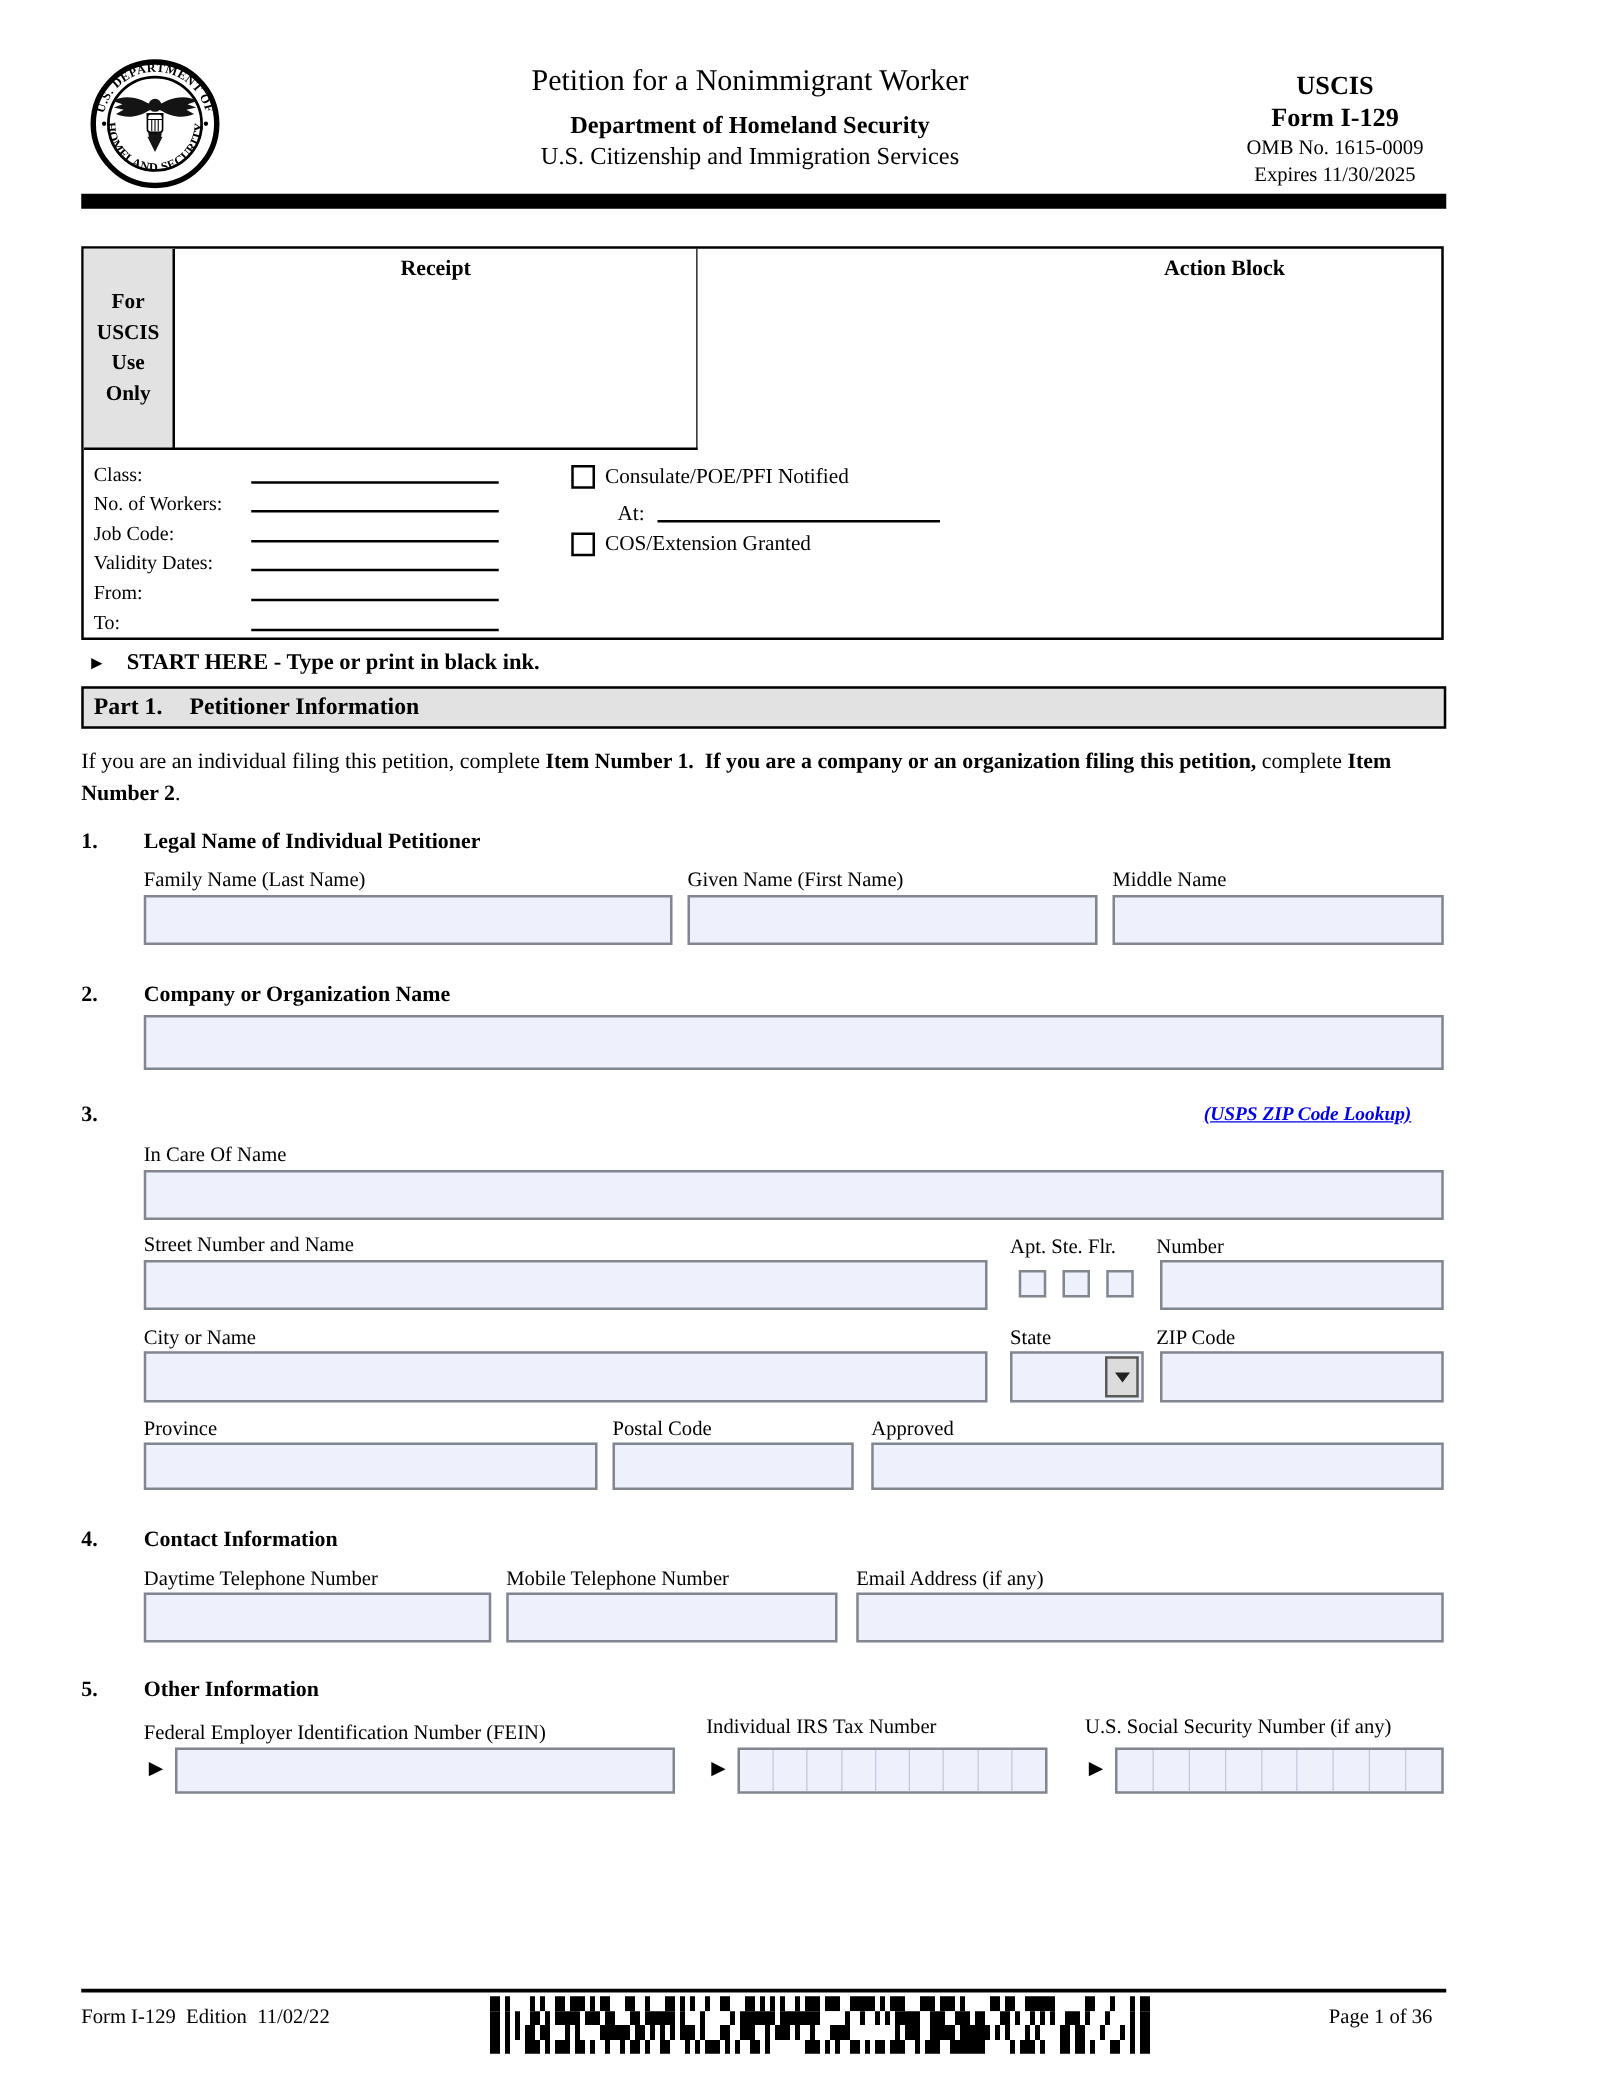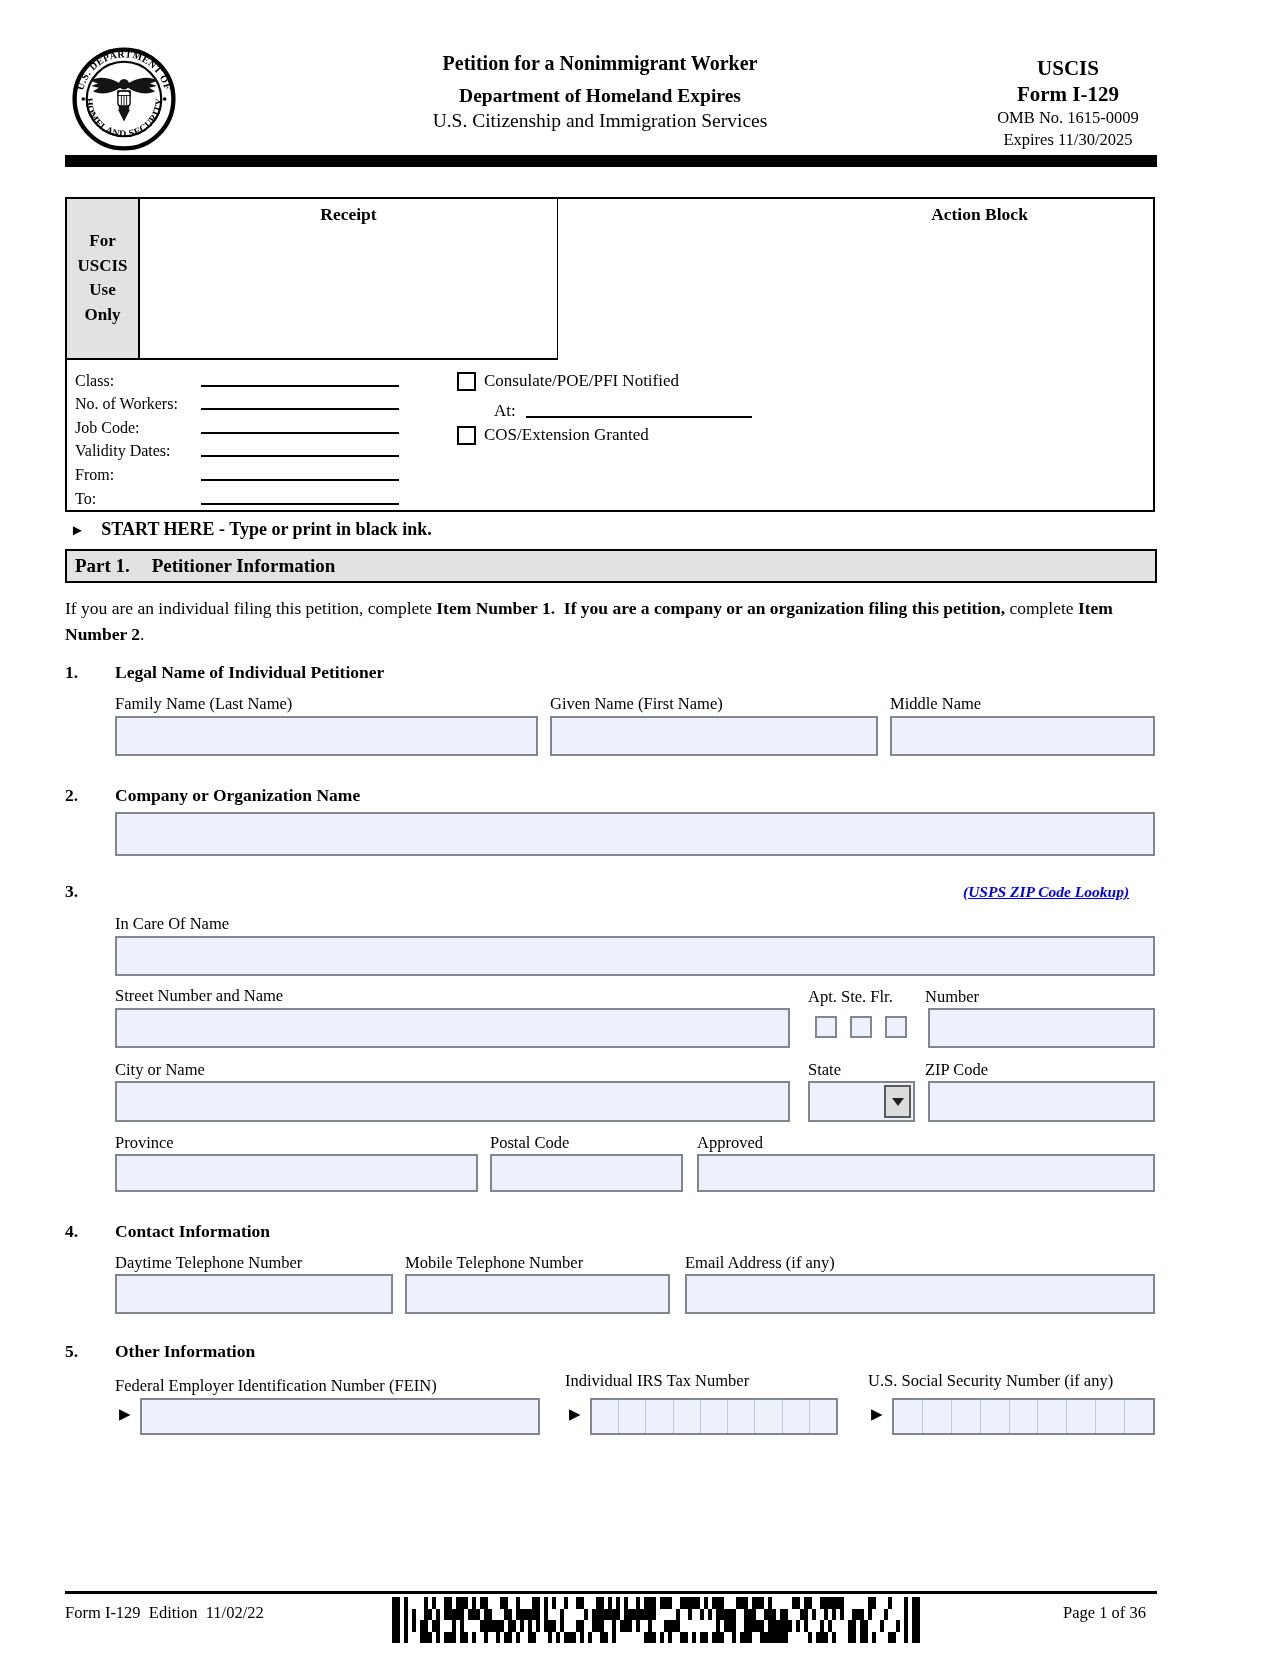--- a/index.html
+++ b/index.html
@@ -3,21 +3,21 @@
 <meta charset="utf-8">
 <style>
   html,body{margin:0;padding:0;background:#fff;}
   .page{position:relative;width:1280px;height:1658px;background:#fff;overflow:hidden;
         font-family:"Liberation Serif","DejaVu Serif",serif;color:#000;}
   .b{font-weight:bold;}
 
   
   [data-name="dhs-seal"]{position:absolute;left:72px;top:47px;}
   [data-name="header-center"]{position:absolute;left:290px;top:52px;width:620px;text-align:center;}
-  [data-name="form-title"]{font-size:20px;font-weight:bold;line-height:1.15;}
+  [data-name="form-title"]{font-size:24px;font-weight:normal;line-height:1.15;}
   [data-name="dept-line"]{font-size:19.5px;font-weight:bold;margin-top:10px;}
   [data-name="agency-line"]{font-size:19.5px;margin-top:3px;}
   [data-name="header-right"]{position:absolute;left:958px;top:56px;width:220px;text-align:center;}
   [data-name="uscis-label"],[data-name="form-number"]{font-size:21px;font-weight:bold;line-height:1.22;}
   [data-name="omb-number"],[data-name="expires-date"]{font-size:16.5px;line-height:1.32;font-family:Liberation Serif, serif;}
   [data-name="header-rule"]{position:absolute;left:65px;top:155px;width:1092px;height:12px;background:#000;}
 
   
   [data-name="uscis-use-table"]{position:absolute;left:65px;top:197px;width:1090px;height:315px;
         border:2.5px solid #000;box-sizing:border-box;}
@@ -157,21 +157,21 @@
       <circle cx="60" cy="43" r="6"></circle>
       <path d="M52 50 h16 l-2 20 c0 6 -12 6 -12 0 z"></path>
       <path d="M53 72 l7 14 7 -14 z"></path>
     </g>
     <rect x="53" y="51" width="14" height="17" rx="3" fill="#fff" stroke="#000" stroke-width="1.5"></rect>
     <path d="M53 56 h14 M57 56 v11 M60 56 v11 M63 56 v11" stroke="#000" stroke-width="1"></path>
   </svg>
 
   <div data-name="header-center">
     <div data-name="form-title">Petition for a Nonimmigrant Worker</div>
-    <div data-name="dept-line">Department of Homeland Expires</div>
+    <div data-name="dept-line">Department of Homeland Security</div>
     <div data-name="agency-line">U.S. Citizenship and Immigration Services</div>
   </div>
 
   <div data-name="header-right">
     <div data-name="uscis-label">USCIS</div>
     <div data-name="form-number">Form I-129</div>
     <div data-name="omb-number">OMB No. 1615-0009</div>
     <div data-name="expires-date">Expires 11/30/2025</div>
   </div>
 

